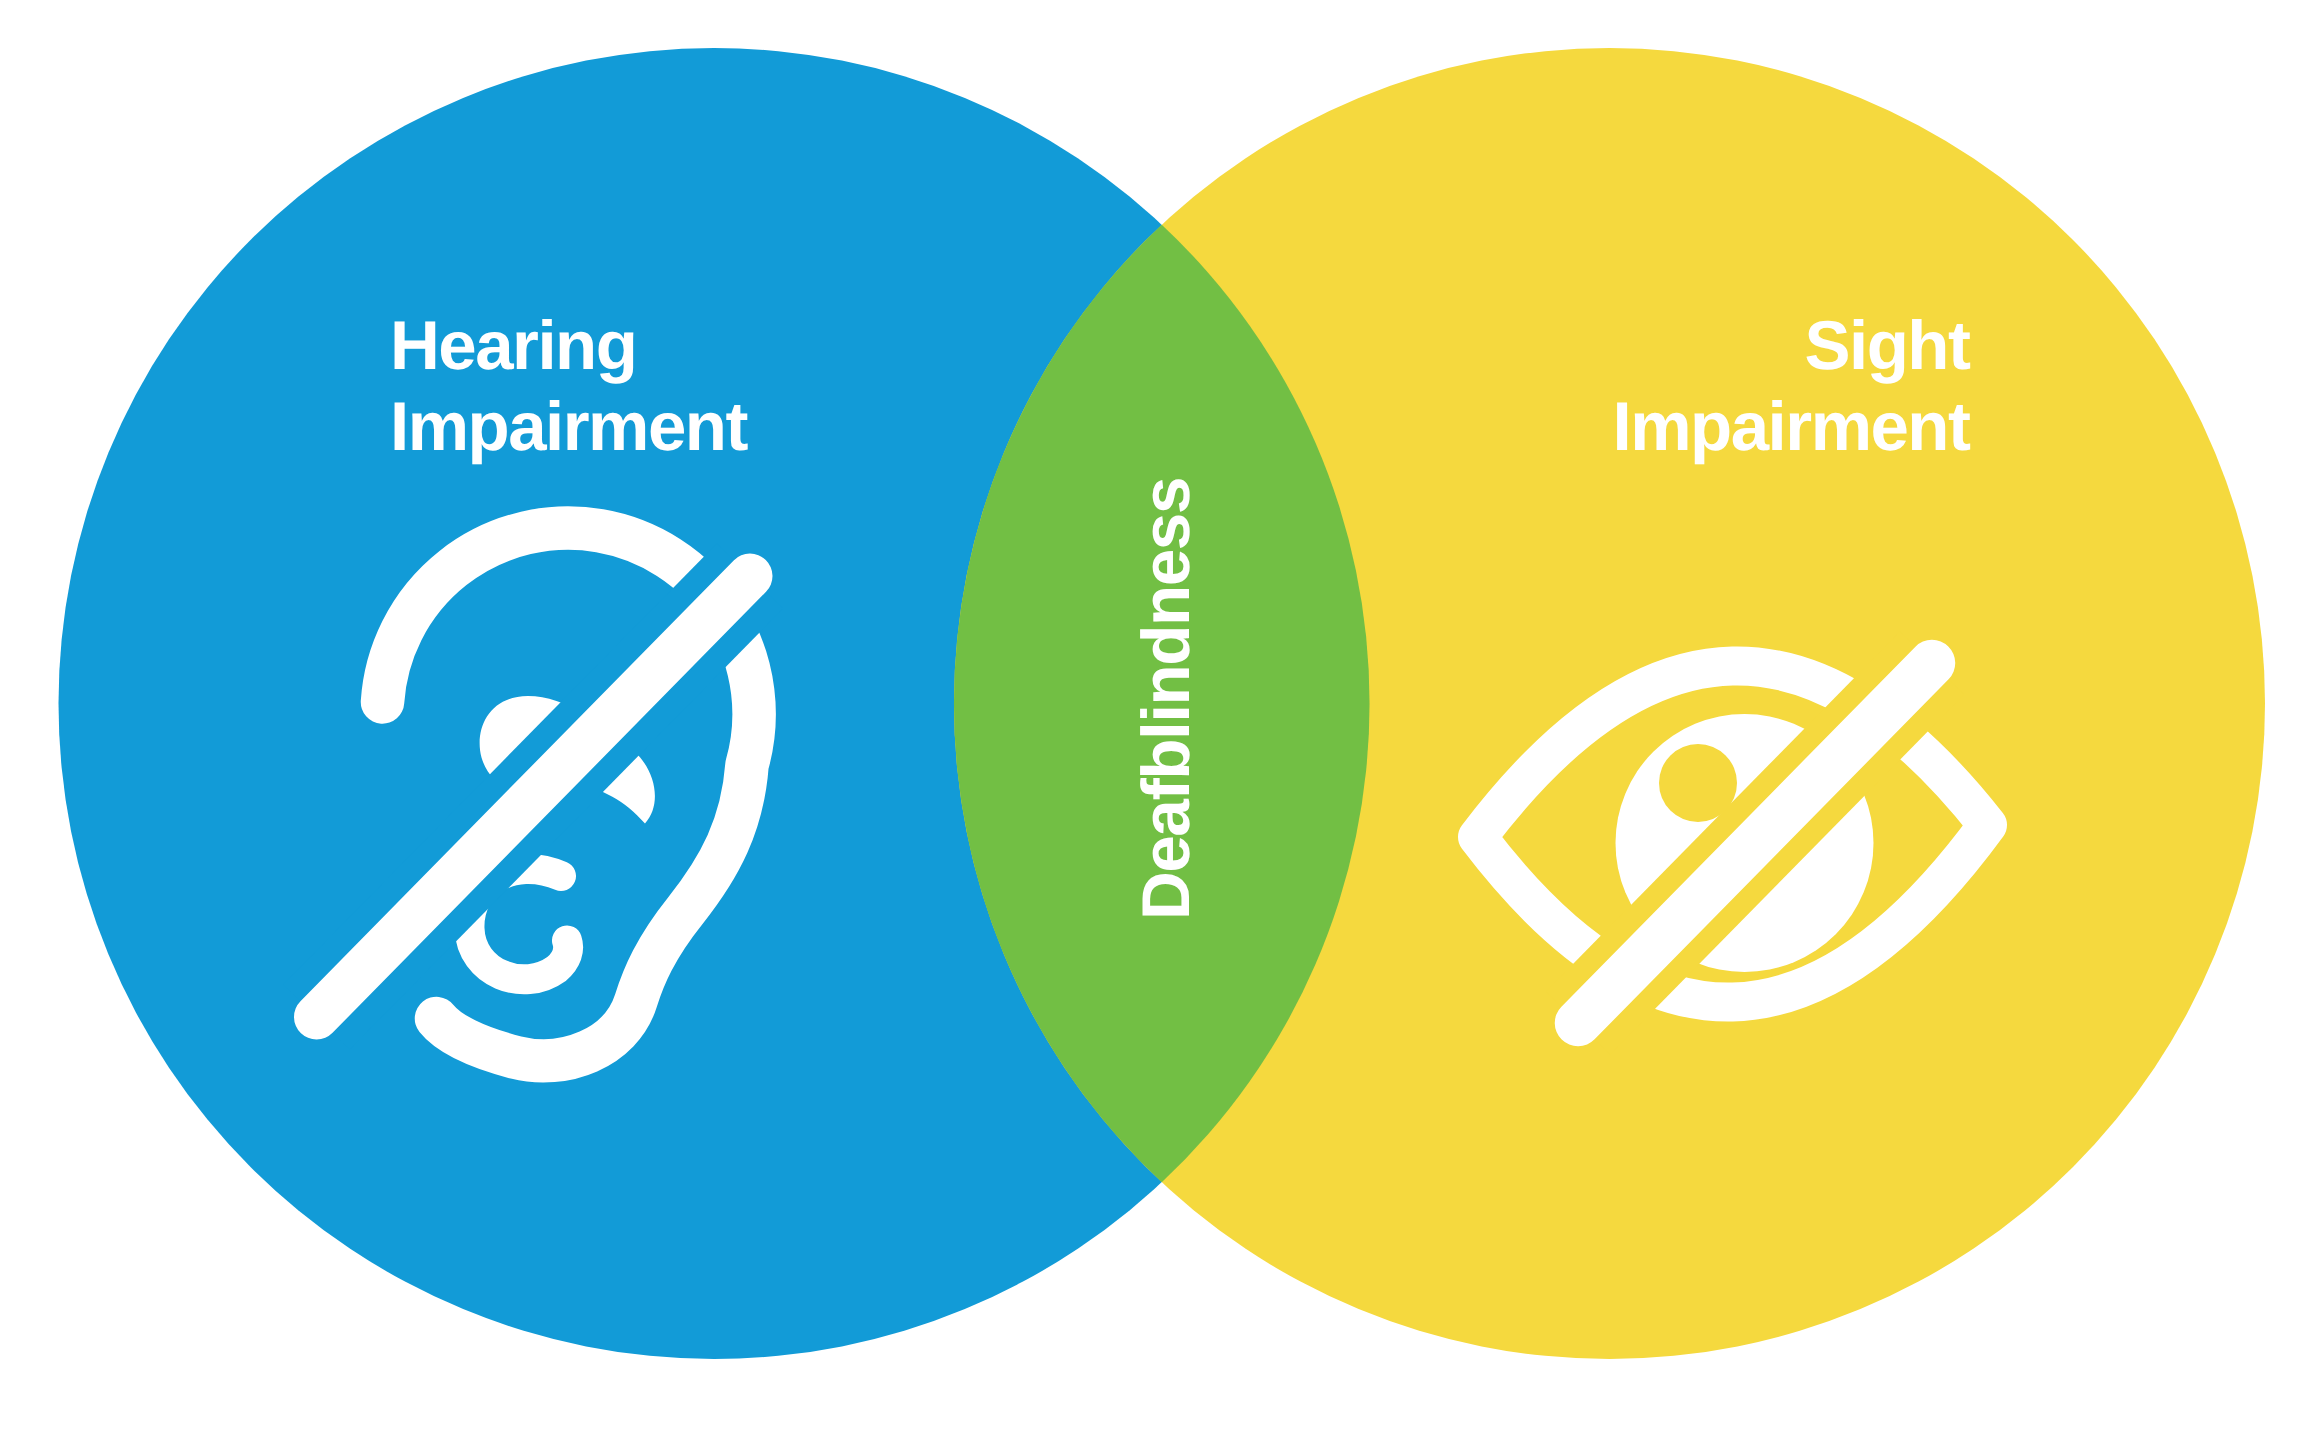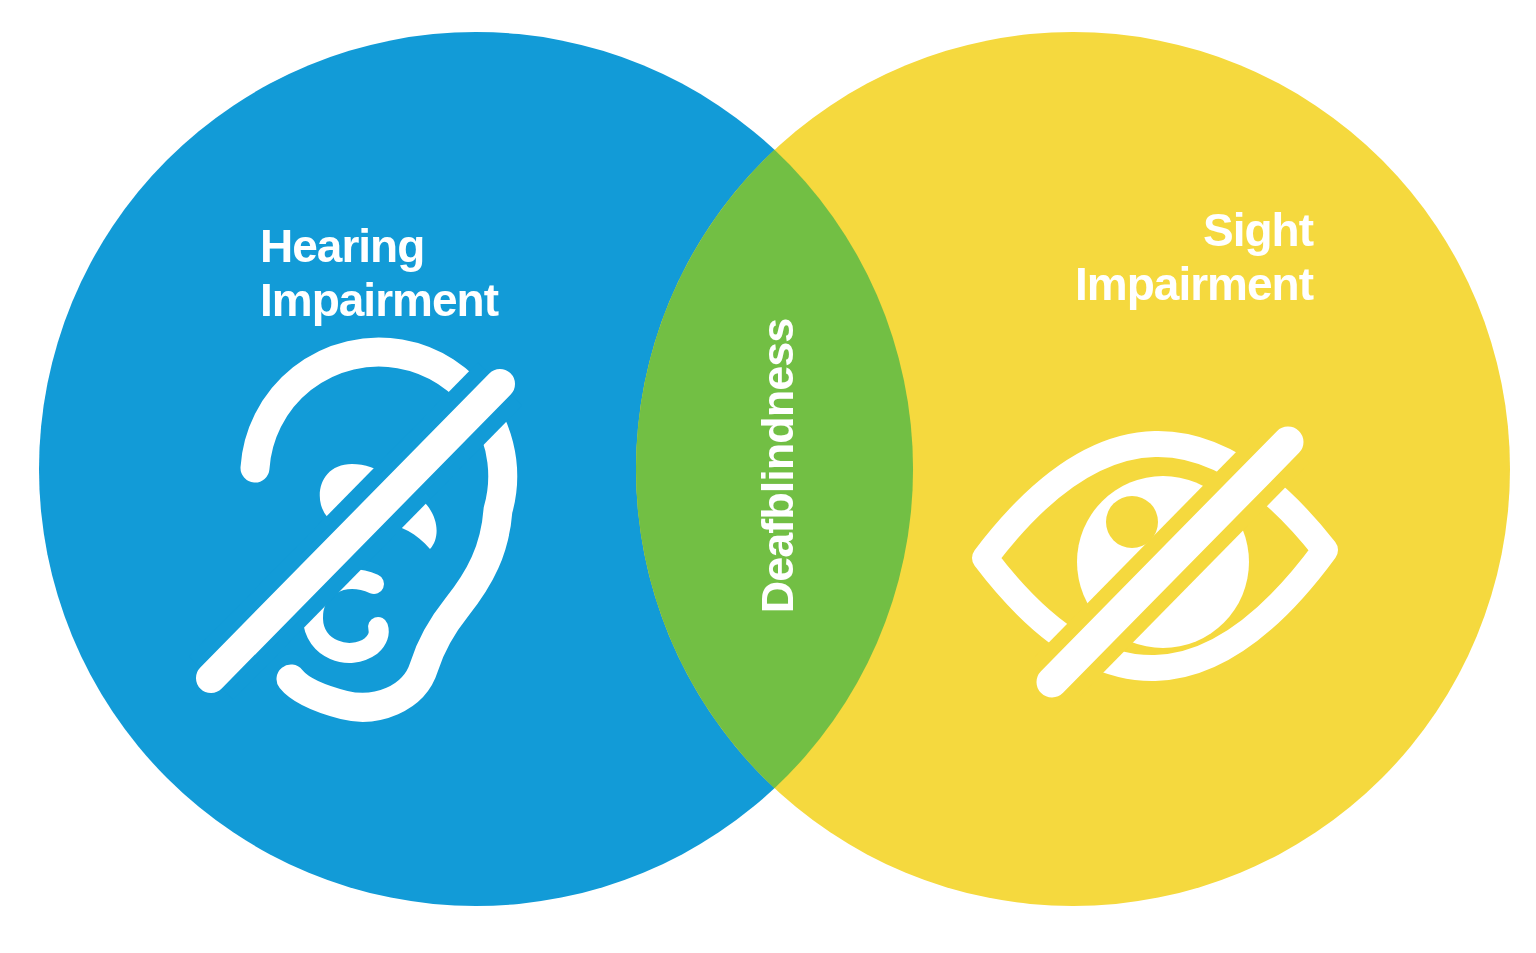--- a/index.html
+++ b/index.html
@@ -30,21 +30,20 @@
     font-size: 46px;
     line-height: 54px;
     letter-spacing: -1px;
     white-space: pre-line;
     user-select: none;
   }
   .label-left {
     left: 260px;
     top: 203px;
     text-align: left;
-    margin-top: 16px;
   }
   .label-right {
     right: 223px;
     top: 203px;
     text-align: right;
     margin-left: 28px;
   }
   .label-overlap {
     left: 777px;
     top: 466px;

